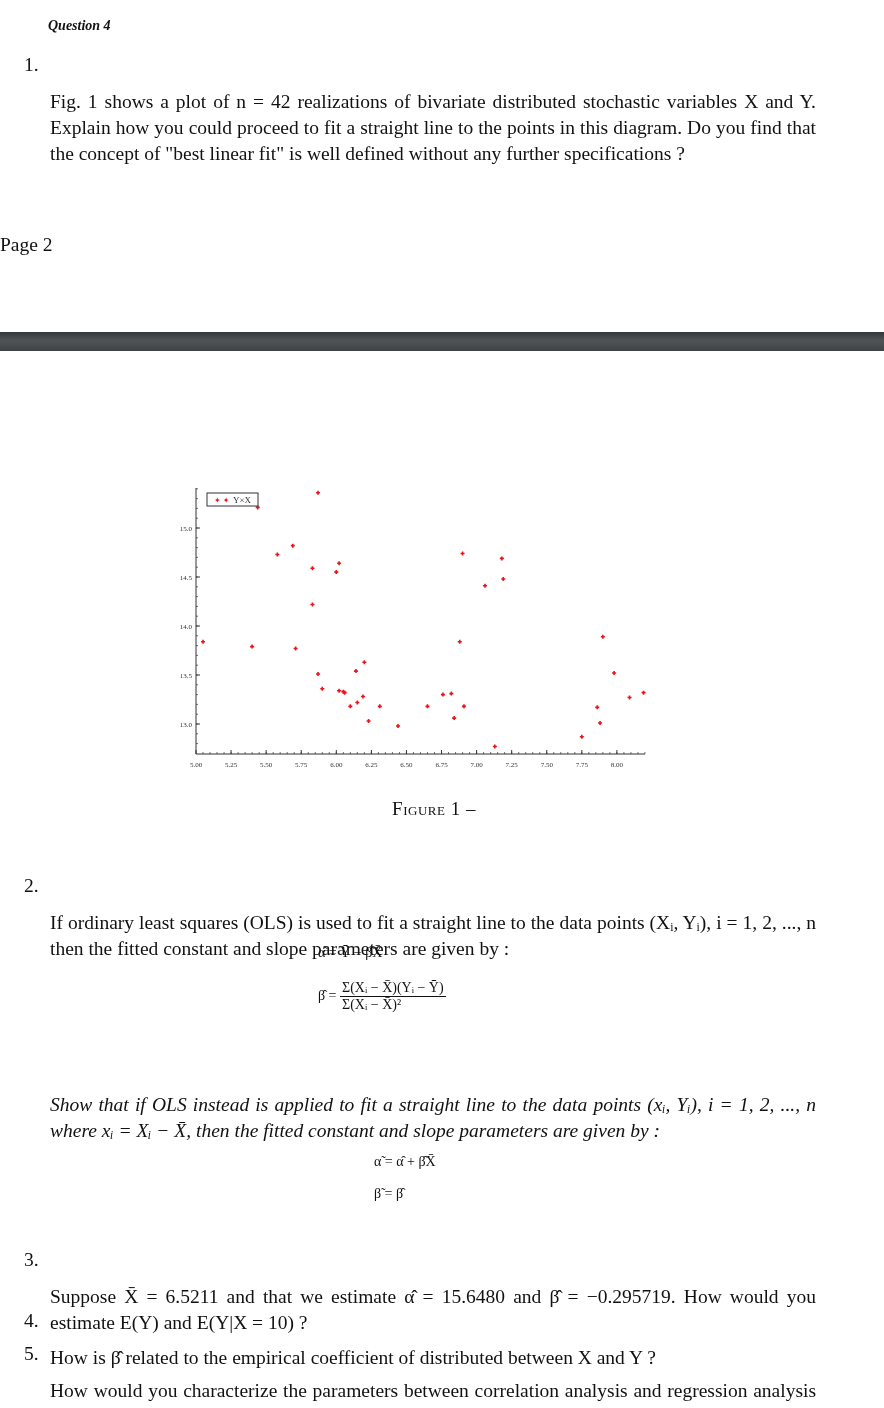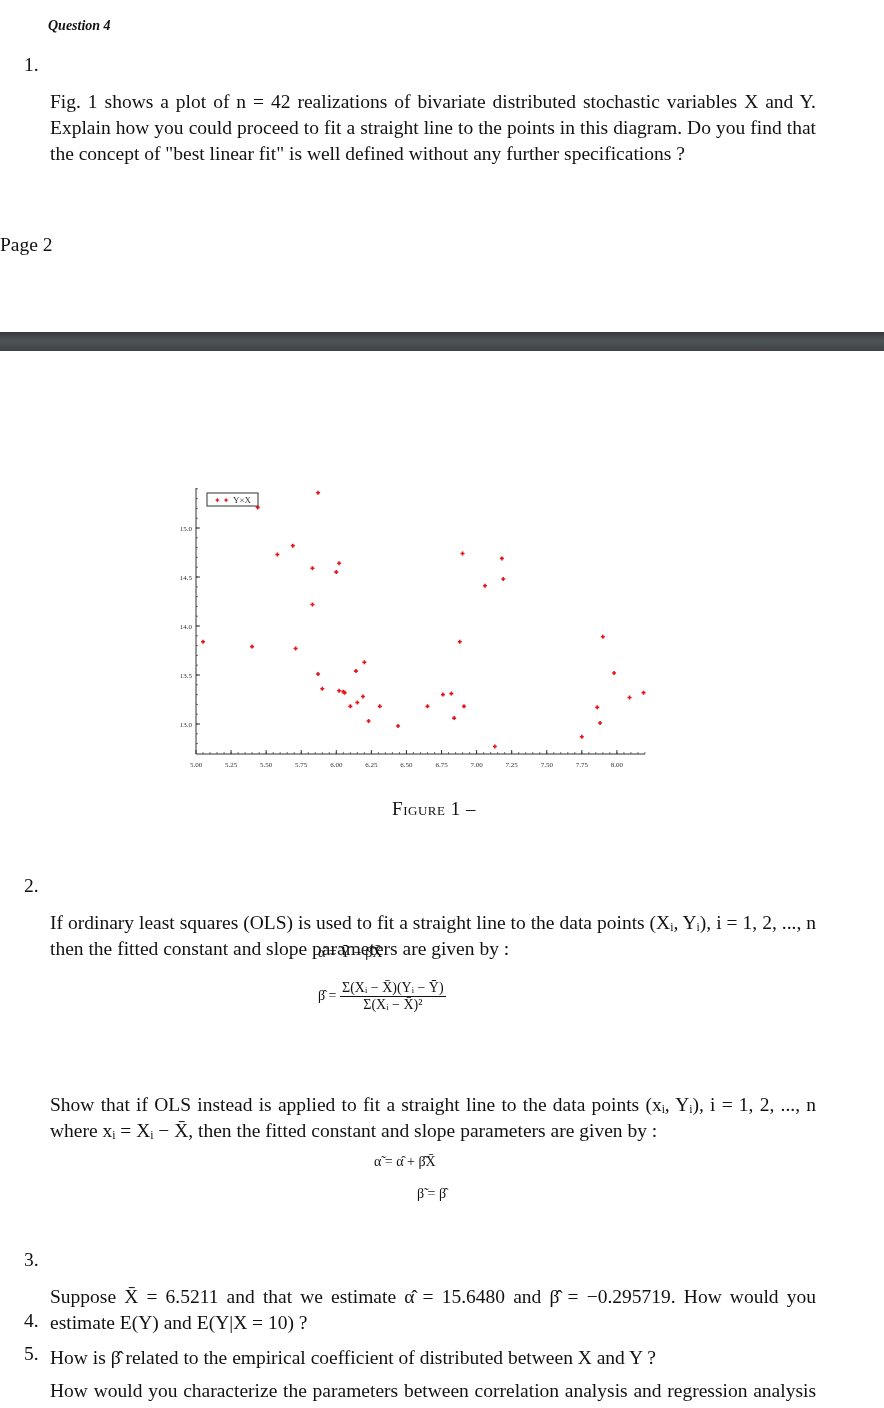--- a/index.html
+++ b/index.html
@@ -10,21 +10,21 @@
   .q-title { left: 48px; top: 18px; font-size: 14px; font-style: italic; font-weight: bold; }
   .item { position: absolute; left: 24px; width: 792px; font-size: 19.5px; line-height: 26px; }
   .item .num { position: absolute; left: 0; top: 0; }
   .item .body { margin-left: 26px; text-align: justify; margin-top: 37px; }
   .page-label { left: 0; width: 826px; top: 234px; text-align: left; font-size: 19.5px; }
   .divider { left: 0; top: 332px; width: 884px; height: 19px;
              background: linear-gradient(#34373a, #4f5457 45%, #3e4245); }
   .fig-caption { left: 0; width: 820px; top: 798px; text-align: center; font-size: 19px; letter-spacing: 0.5px; margin-left: 24px; }
   .fig-caption .sc { font-variant: small-caps; }
   .formula { position: absolute; font-size: 14px; }
-  .frac { display: inline-block; vertical-align: middle; text-align: center; }
+  .frac { display: inline-block; vertical-align: middle; }
   .frac .top { display: block; padding: 0 2px; border-bottom: 1px solid #111; }
   .frac .bot { display: block; padding: 0 2px; }
   svg text { font-family: "Liberation Serif", "DejaVu Serif", serif; }
 </style>
 </head>
 <body>
 
 <div class="abs q-title serif">Question 4</div>
 
 <div class="item serif" style="top:52px;">
@@ -230,26 +230,26 @@
 
 <div class="formula serif" style="left:318px; top:945px;">α̂ = Ȳ − β̂X̄</div>
 <div class="formula serif" style="left:318px; top:980px;">
   <span>β̂ =</span>
   <span class="frac">
     <span class="top">Σ(Xᵢ − X̄)(Yᵢ − Ȳ)</span>
     <span class="bot">Σ(Xᵢ − X̄)²</span>
   </span>
 </div>
 
-<div class="item serif" style="top:1055px; left:50px; width:766px;">
+<div class="item serif" style="top:1055px; left:50px; width:766px;font-style:italic;">
   <div class="body" style="margin-left:0;">Show that if OLS instead is applied to fit a straight line to the data points (xᵢ, Yᵢ),  i = 1, 2, ..., n where xᵢ = Xᵢ − X̄, then the fitted constant and slope parameters are given by :</div>
 </div>
 
 <div class="formula serif" style="left:374px; top:1154px;text-align:right;">α̃ = α̂ + β̂X̄</div>
-<div class="formula serif" style="left:374px; top:1186px;margin-left:43px;">β̃ = β̂</div>
+<div class="formula serif" style="left:374px; top:1186px;">β̃ = β̂</div>
 
 <div class="item serif" style="top:1247px;">
   <span class="num">3.</span>
   <div class="body">Suppose X̄ = 6.5211 and that we estimate α̂ = 15.6480 and β̂ = −0.295719. How would you estimate E(Y) and E(Y|X = 10) ?</div>
 </div>
 
 <div class="item serif" style="top:1308px;">
   <span class="num">4.</span>
   <div class="body">How is β̂ related to the empirical coefficient of distributed between X and Y ?</div>
 </div>

